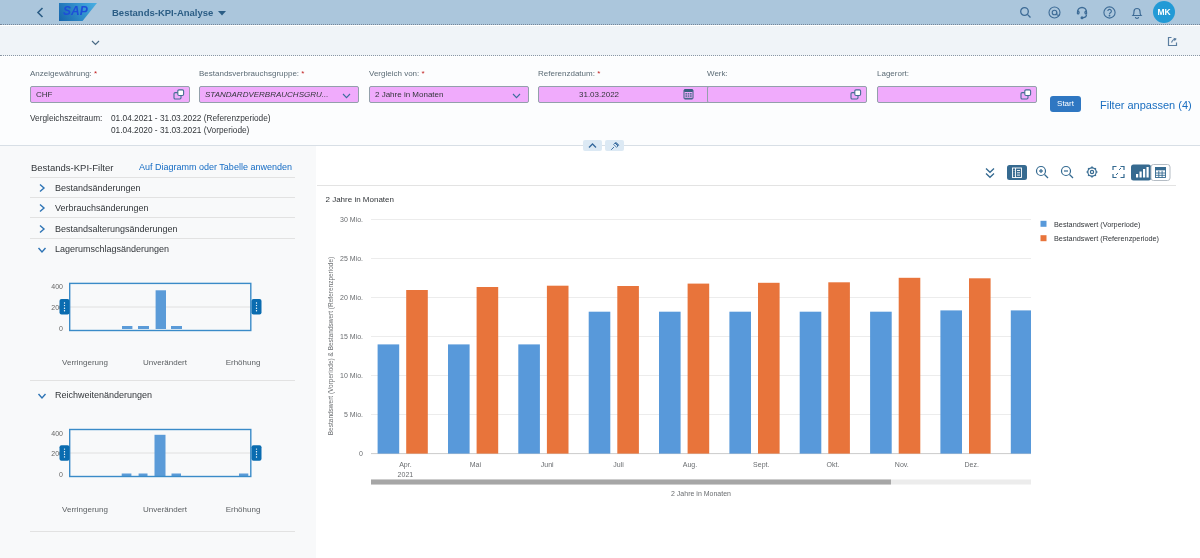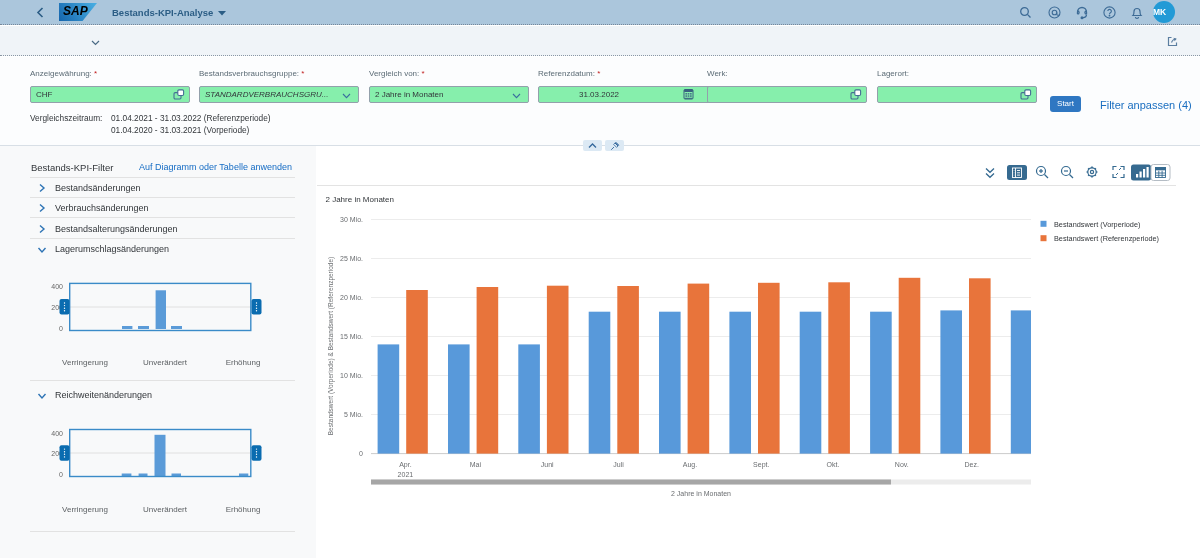--- a/index.html
+++ b/index.html
@@ -1,29 +1,29 @@
 <!DOCTYPE html>
 <html><head><meta charset="utf-8"><style>
 *{margin:0;padding:0;box-sizing:border-box;}
 html,body{width:1200px;height:558px;overflow:hidden;}
 body{font-family:"Liberation Sans",sans-serif;position:relative;background:#ffffff;}
 .abs{position:absolute;}
 .lbl{font-size:8px;color:#5b6b75;}
 .ast{color:#c11d1d;}
-.inp{position:absolute;height:17px;background:#86efac;border:1px solid #93a0ab;border-radius:2px;font-size:8px;color:#32363a;line-height:15px;padding-left:5px;}
+.inp{position:absolute;height:17px;background:#f0abfc;border:1px solid #93a0ab;border-radius:2px;font-size:8px;color:#32363a;line-height:15px;padding-left:5px;}
 svg{display:block;}
 </style></head>
 <body>
 
 <div class="abs" style="left:0;top:0;width:1200px;height:25px;background:#abc6dc;border-bottom:1px dotted #76879a;">
   <svg class="abs" style="left:36px;top:7px;" width="8" height="11" viewBox="0 0 8 11">
       <path d="M6.5 1 L2 5.5 L6.5 10" fill="none" stroke="#2b5d85" stroke-width="1.6"></path>
     </svg>
   <div class="abs" style="left:59px;top:3px;width:38px;height:18px;background:linear-gradient(235deg,#49b0e4 0%,#1565ad 100%);clip-path:polygon(0 0,100% 0,62% 100%,0 100%);"></div>
-  <div class="abs" style="left:63px;top:4px;font-size:12px;font-weight:bold;font-style:italic;color:#000000;letter-spacing:0px;">SAP</div>
+  <div class="abs" style="left:63px;top:4px;font-size:12px;font-weight:bold;font-style:italic;color:#1d4ed8;letter-spacing:0px;">SAP</div>
   <div class="abs" style="left:112px;top:7px;font-size:9.5px;font-weight:bold;color:#2b5d85;">Bestands-KPI-Analyse</div>
   <svg class="abs" style="left:218px;top:10px;" width="8" height="6" viewBox="0 0 8 6">
       <path d="M0 1 L8 1 L4 5.5 Z" fill="#2b5d85"></path>
     </svg>
 
   <svg class="abs" style="left:1019px;top:6px;" width="13" height="13" viewBox="0 0 13 13">
       <g stroke="#3d6b96" stroke-width="1.3" fill="none">
         <circle cx="5.5" cy="5.5" r="3.8"></circle>
         <line x1="8.4" y1="8.4" x2="11.5" y2="11.5"></line>
       </g>
@@ -49,21 +49,21 @@
         <path d="M4.8 5 a1.8 1.8 0 1 1 2.6 1.8 c-0.6 0.3-0.9 0.7-0.9 1.4"></path>
       </g>
       <circle cx="6.5" cy="9.7" r="0.9" fill="#3d6b96"></circle>
     </svg>
   <svg class="abs" style="left:1130px;top:5px;" width="14" height="15" viewBox="0 0 14 15">
       <g stroke="#3d6b96" stroke-width="1.2" fill="none">
         <path d="M3 10.5 c1-1 1-2.5 1-4 a3 3 0 0 1 6 0 c0 1.5 0 3 1 4 z"></path>
         <path d="M5.5 12 a1.5 1.5 0 0 0 3 0"></path>
       </g>
     </svg>
-  <div class="abs" style="left:1153px;top:1px;width:22px;height:22px;border-radius:50%;background:#229ad6;color:#fff;font-size:8.5px;font-weight:bold;text-align:left;line-height:22px;">MK</div>
+  <div class="abs" style="left:1153px;top:1px;width:22px;height:22px;border-radius:50%;background:#229ad6;color:#fff;font-size:8.5px;font-weight:bold;text-align:center;line-height:22px;">MK</div>
 </div>
 
 <div class="abs" style="left:0;top:26px;width:1200px;height:30px;background:#f0f4f8;border-bottom:1px dotted #8a97a5;">
   <div class="abs" style="left:30px;top:8px;font-size:11px;color:#34495c;margin-top:46px;">Standard<span style="font-size:10px;vertical-align:2px;">*</span></div>
   <svg class="abs" style="left:91px;top:14px;" width="9" height="6" viewBox="0 0 9 6">
       <path d="M1 1 L4.5 4.5 L8 1" fill="none" stroke="#4a6a85" stroke-width="1.2"></path>
     </svg>
   <svg class="abs" style="left:1167px;top:10px;" width="11" height="11" viewBox="0 0 11 11">
       <g stroke="#5b7da0" stroke-width="1.2" fill="none">
         <path d="M4.5 1.5 H1.5 V9.5 H9.5 V6.5"></path>

